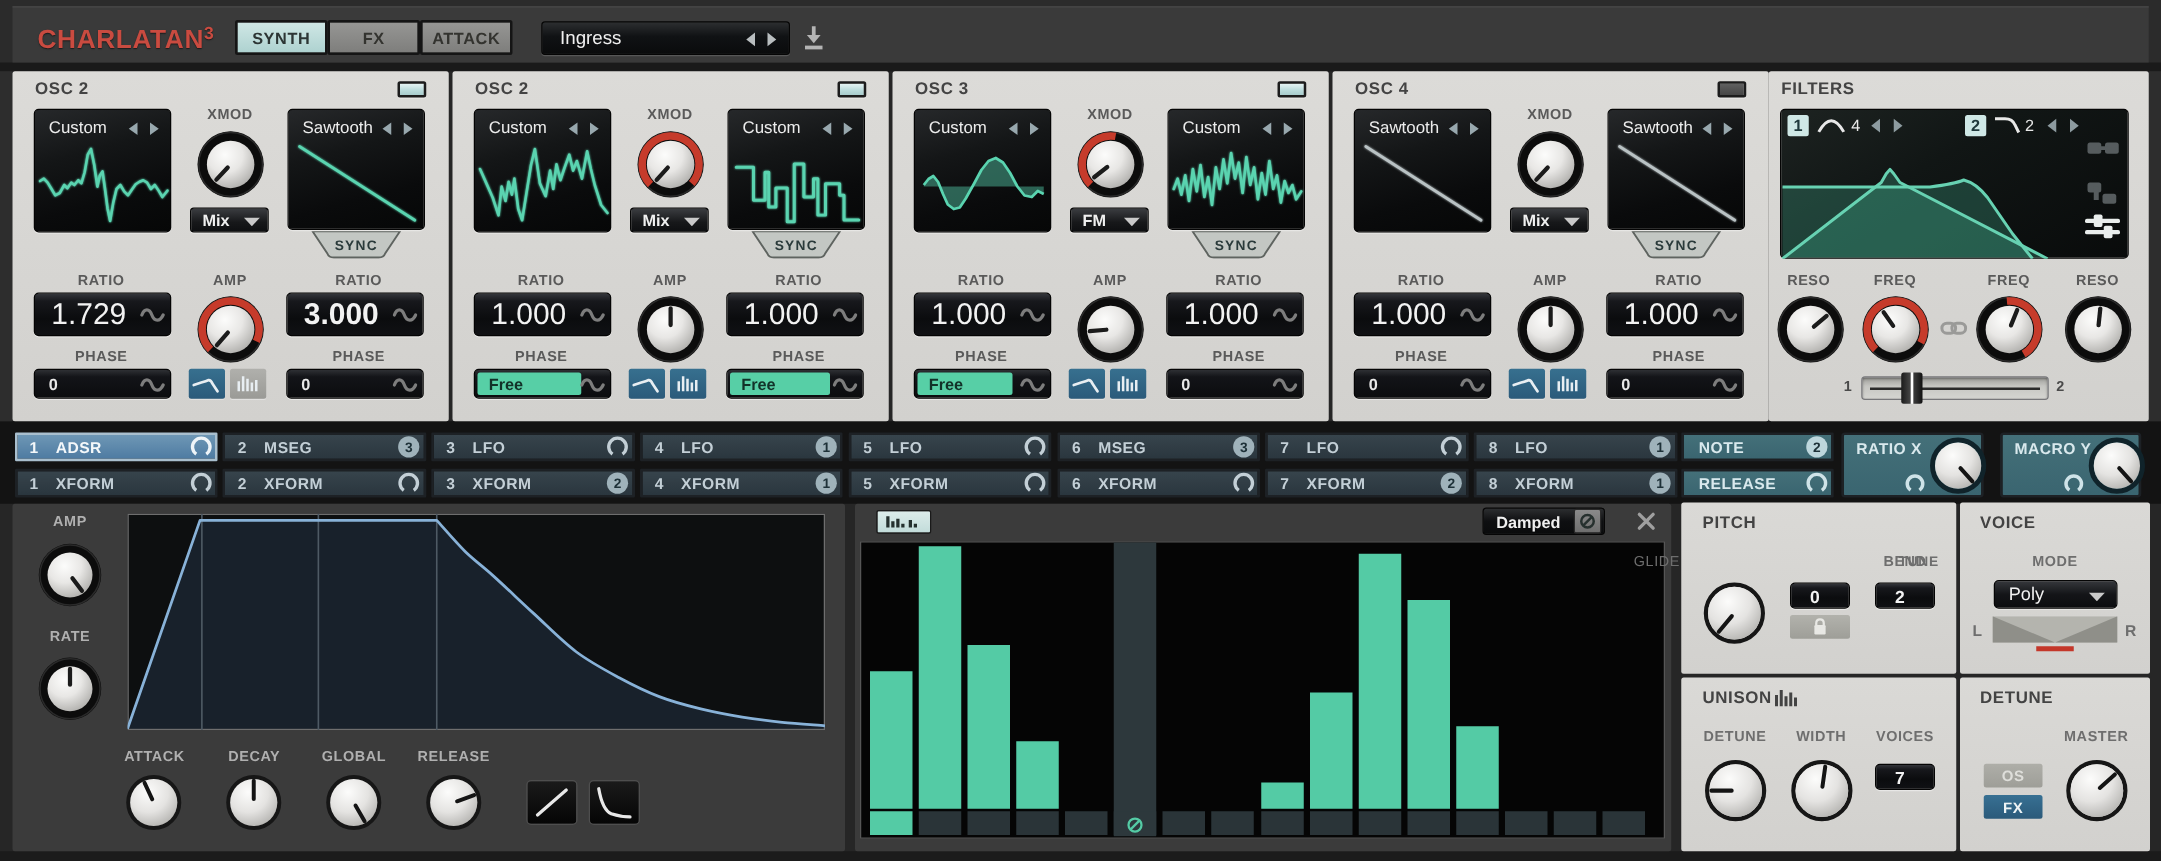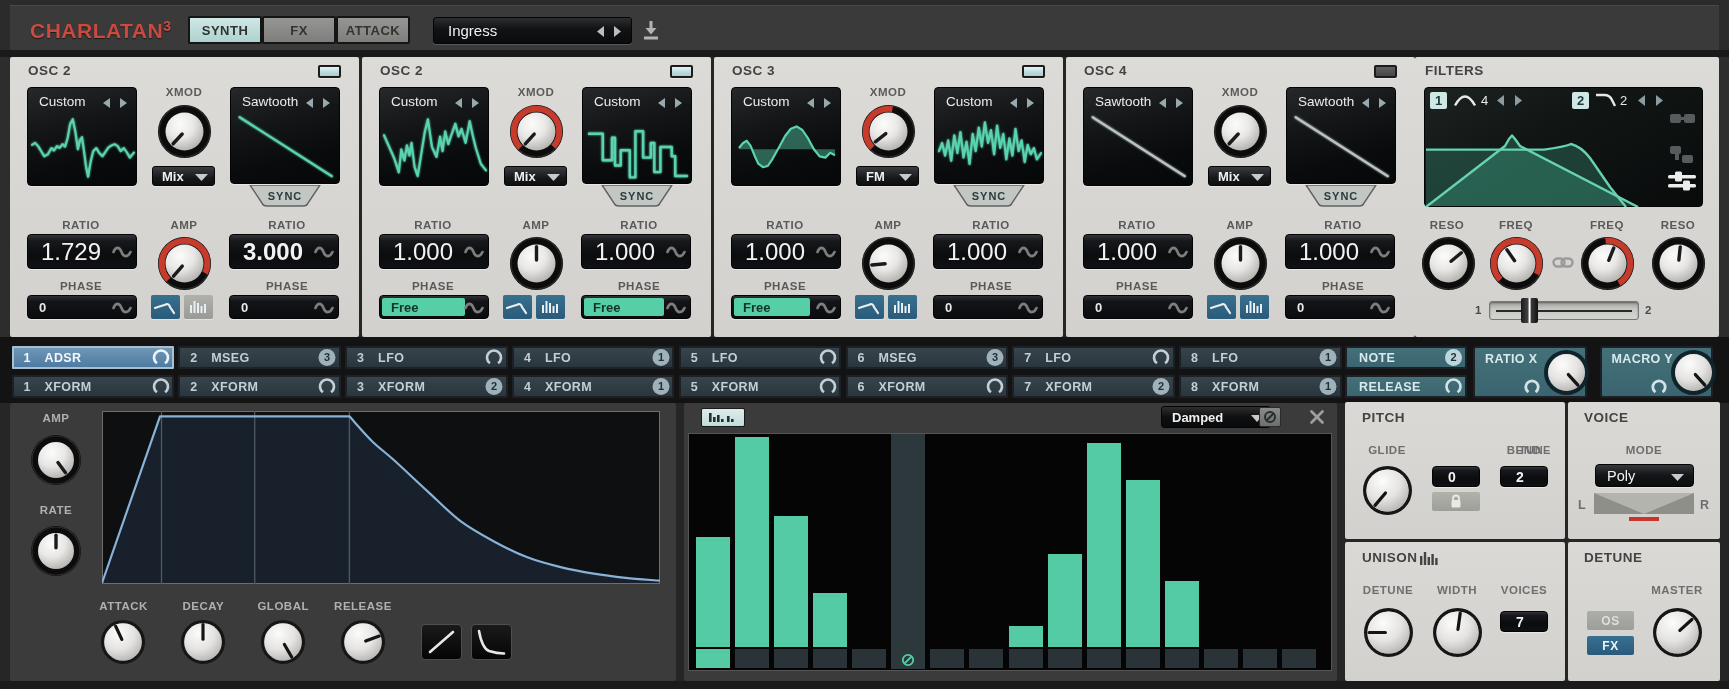--- a/index.html
+++ b/index.html
@@ -868,21 +868,21 @@
 <svg style="position:absolute;left:701px;top:408px" width="44" height="19" viewBox="0 0 44 19">
     <g fill="#24302e">
       <rect x="8" y="5" width="2.6" height="9"></rect>
       <rect x="12" y="9" width="2.6" height="5"></rect>
       <rect x="16" y="7" width="2.6" height="7"></rect>
       <rect x="20" y="11" width="2.6" height="3"></rect>
       <rect x="26" y="8" width="2.6" height="6"></rect>
       <rect x="30" y="11" width="2.6" height="3"></rect>
     </g>
   </svg>
-<div style="position:absolute;left:1161px;top:406px;width:110px;height:22px;border-radius:3px;background:linear-gradient(#2c2e30,#0e0f11 50%,#0a0b0c);border:1px solid #050505">
+<div style="position:absolute;left:1186px;top:406px;width:98px;height:22px;border-radius:3px;background:linear-gradient(#2c2e30,#0e0f11 50%,#0a0b0c);border:1px solid #050505">
     <div style="position:absolute;left:10px;top:0;bottom:0;display:flex;align-items:center;font-size:13px;color:#f0f0f0;font-weight:700">Damped</div>
     <svg style="position:absolute;right:7px;top:8px" width="12" height="7" viewBox="0 0 12 7">
       <polygon points="0,0 12,0 6,7" fill="#c9c9c9"></polygon>
     </svg>
   </div>
 <div style="position:absolute;left:1259px;top:407px;width:22px;height:20px;background:linear-gradient(#8a8a8a,#6e6e6e);border:1px solid #2a2a2a;border-radius:2px"></div>
 <svg style="position:absolute;left:1259px;top:407px" width="22" height="20" viewBox="0 0 22 20">
     <circle cx="11" cy="10" r="5" fill="none" stroke="#26302e" stroke-width="2"></circle>
     <line x1="7.5" y1="13.5" x2="14.5" y2="6.5" stroke="#26302e" stroke-width="2"></line>
   </svg>
@@ -921,21 +921,21 @@
 <div style="position:absolute;left:1282.2px;top:649px;width:34px;height:19px;background:#2a3438"></div>
 <svg style="position:absolute;left:899px;top:652px" width="18" height="16" viewBox="0 0 18 16">
     <circle cx="9" cy="8" r="5.2" fill="none" stroke="#54cba5" stroke-width="1.8"></circle>
     <line x1="5.5" y1="11.5" x2="12.5" y2="4.5" stroke="#54cba5" stroke-width="1.8"></line>
   </svg>
 <div style="position:absolute;left:1345px;top:402px;width:220px;height:137px;background:linear-gradient(#dad9d6,#d2d1ce);border-radius:2px"></div>
 <div style="position:absolute;left:1568px;top:402px;width:152px;height:137px;background:linear-gradient(#dad9d6,#d2d1ce);border-radius:2px"></div>
 <div style="position:absolute;left:1345px;top:542px;width:220px;height:139px;background:linear-gradient(#dad9d6,#d2d1ce);border-radius:2px"></div>
 <div style="position:absolute;left:1568px;top:542px;width:152px;height:139px;background:linear-gradient(#dad9d6,#d2d1ce);border-radius:2px"></div>
 <div style="position:absolute;left:1362px;top:410px;font-size:13.5px;font-weight:700;color:#434343;letter-spacing:0.5px;white-space:nowrap">PITCH</div>
-<div style="position:absolute;left:1307px;top:444px;width:160px;text-align:center;font-size:11.5px;font-weight:700;color:#6e6e6e;letter-spacing:0.5px">GLIDE</div>
+<div style="position:absolute;left:1307px;top:444px;width:160px;font-size:11.5px;font-weight:400;color:#6e6e6e;letter-spacing:0.5px">GLIDE</div>
 <div style="position:absolute;left:1455px;top:444px;width:160px;text-align:center;font-size:11px;font-weight:700;color:#6e6e6e;letter-spacing:0.5px">TUNE</div>
 <div style="position:absolute;left:1444px;top:444px;width:160px;text-align:center;font-size:11.5px;font-weight:700;color:#6e6e6e;letter-spacing:0.5px">BEND</div>
 <svg style="position:absolute;left:1359.6px;top:462.6px" width="55" height="55" viewBox="0 0 54.8 54.8">
     <defs>
       <radialGradient id="kc21" cx="38%" cy="28%" r="78%">
         <stop offset="0%" stop-color="#fcfcfb"></stop>
         <stop offset="55%" stop-color="#e4e3e1"></stop>
         <stop offset="100%" stop-color="#b4b3b0"></stop>
       </radialGradient>
     </defs>

